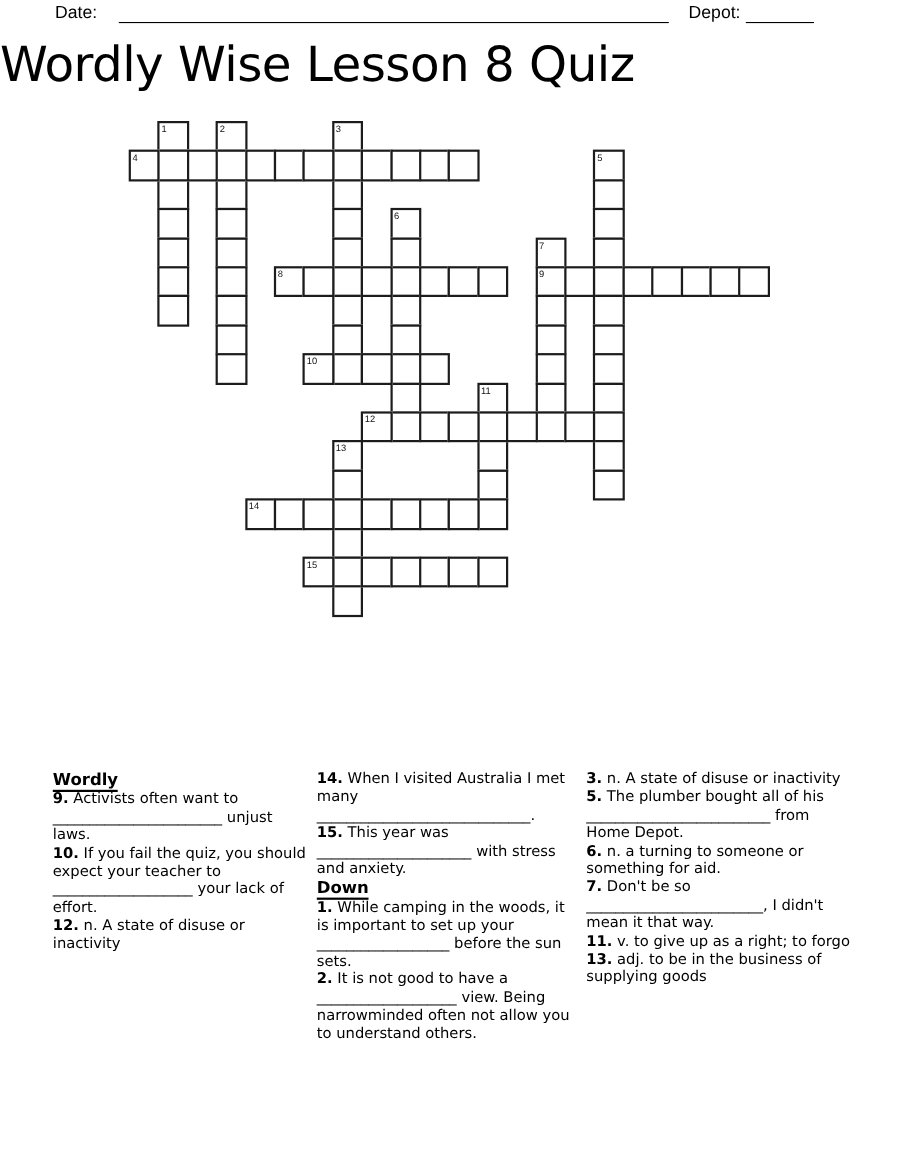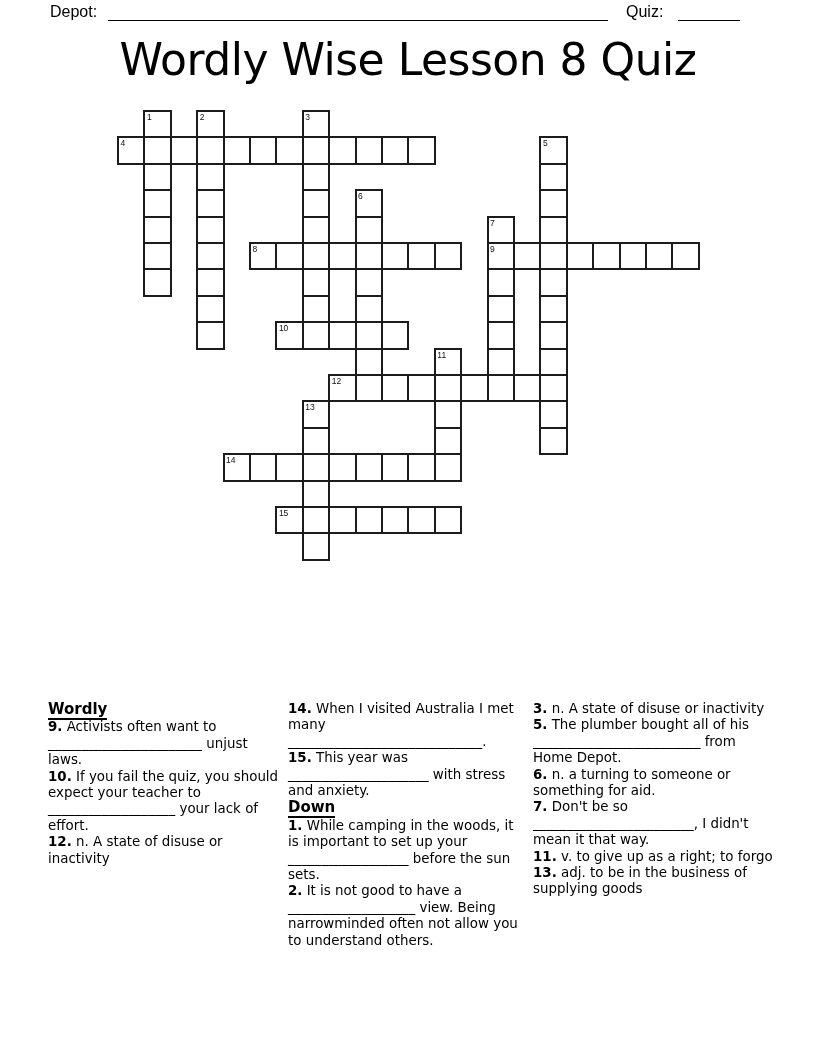--- a/index.html
+++ b/index.html
@@ -11,21 +11,21 @@
   .hdr-label {
     position:absolute; top:3px; font-family:"Liberation Sans", sans-serif;
     font-size:16px; color:#000;
   }
   .blank-line {
     position:absolute; top:4px; height:16px; border-bottom:1.8px solid #000;
   }
   
   .title {
     position:absolute; top:34px; left:0; width:816px; margin:0;
-    text-align:center; font-size:44px; font-weight:400; letter-spacing:-0.5px;
+    text-align:left; font-size:44px; font-weight:400; letter-spacing:-0.5px;
     font-family:"DejaVu Sans", sans-serif; white-space:nowrap;
   }
   
   .grid { position:absolute; left:117px; top:110px; }
   .cell {
     position:absolute; width:28.4px; height:28.4px; box-sizing:border-box;
     background:#fff; border:2px solid #1c1c1c;
   }
   .cell .num {
     position:absolute; top:0px; left:1.5px; font-size:8.5px; line-height:10px;
@@ -37,23 +37,23 @@
   .clue-header { font-size:15px; font-weight:bold; margin-bottom:2px; }
   .clue-header span { border-bottom:2px solid #000; padding-bottom:0px; }
   .clue { margin:0; }
   .cn { font-weight:bold; }
 </style>
 </head>
 <body>
 
 <div class="page">
 
-  <span class="hdr-label" style="left:50px;">Depot:</span>
+  <span class="hdr-label" style="left:50px;">Date:</span>
   <div class="blank-line" style="left:108px; width:500px;"></div>
-  <span class="hdr-label" style="left:626px;">Quiz:</span>
+  <span class="hdr-label" style="left:626px;">Depot:</span>
   <div class="blank-line" style="left:678px; width:62px;"></div>
 
   <h1 class="title">Wordly Wise Lesson 8 Quiz</h1>
 
   <div class="grid" id="grid">
       <div class="cell" style="left: 26.4px; top: 0px;">
         <span class="num">1</span>
       </div>
       <div class="cell" style="left: 26.4px; top: 26.4px;"></div>
       <div class="cell" style="left: 26.4px; top: 52.8px;"></div>

